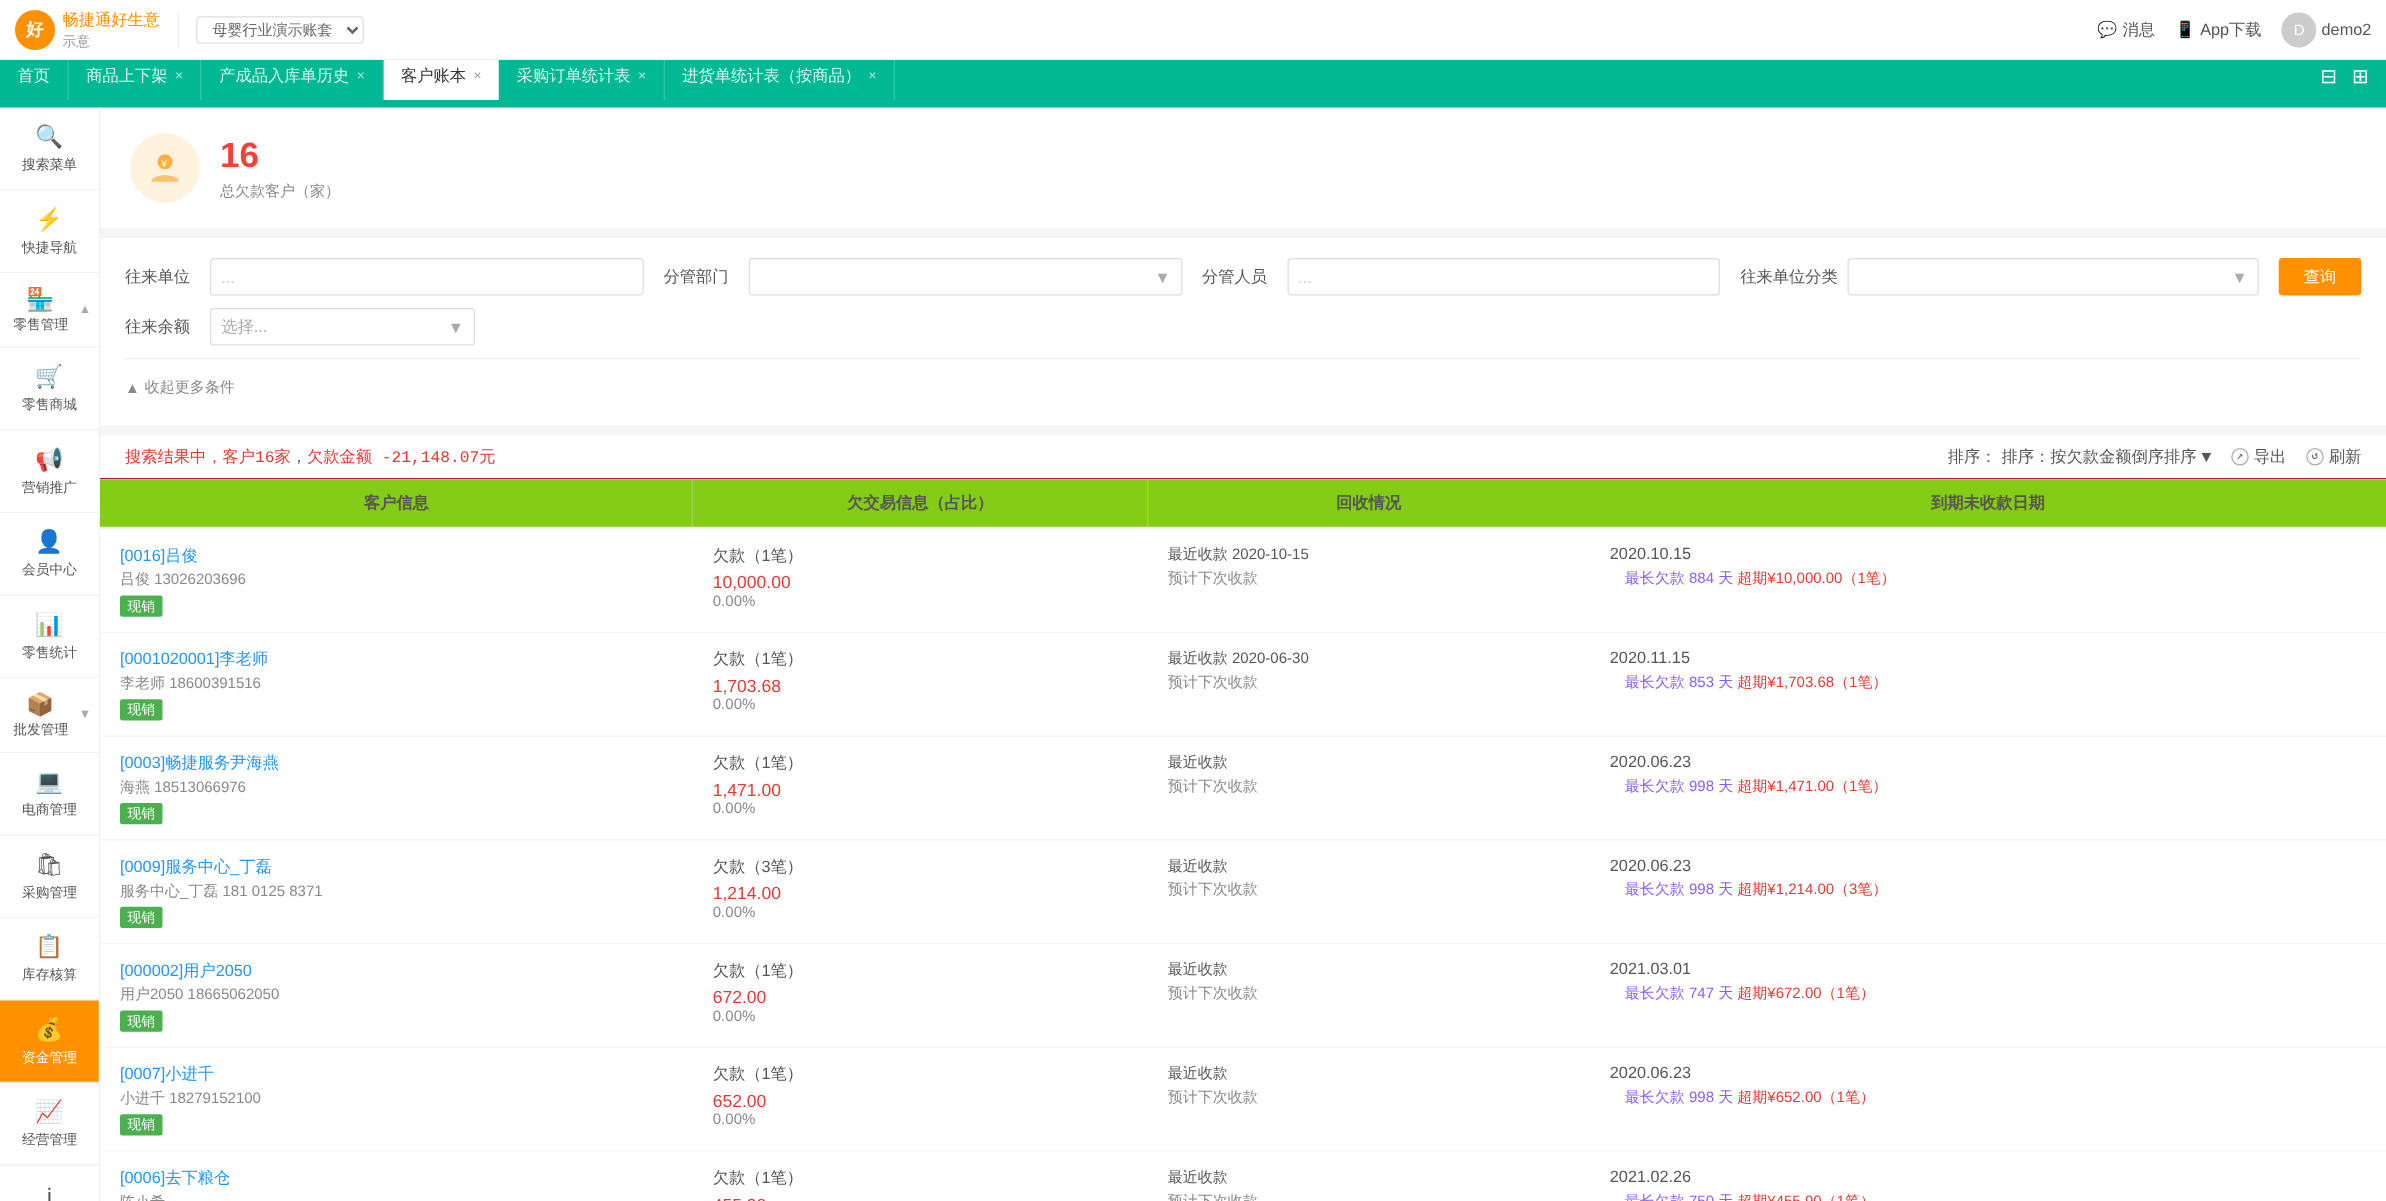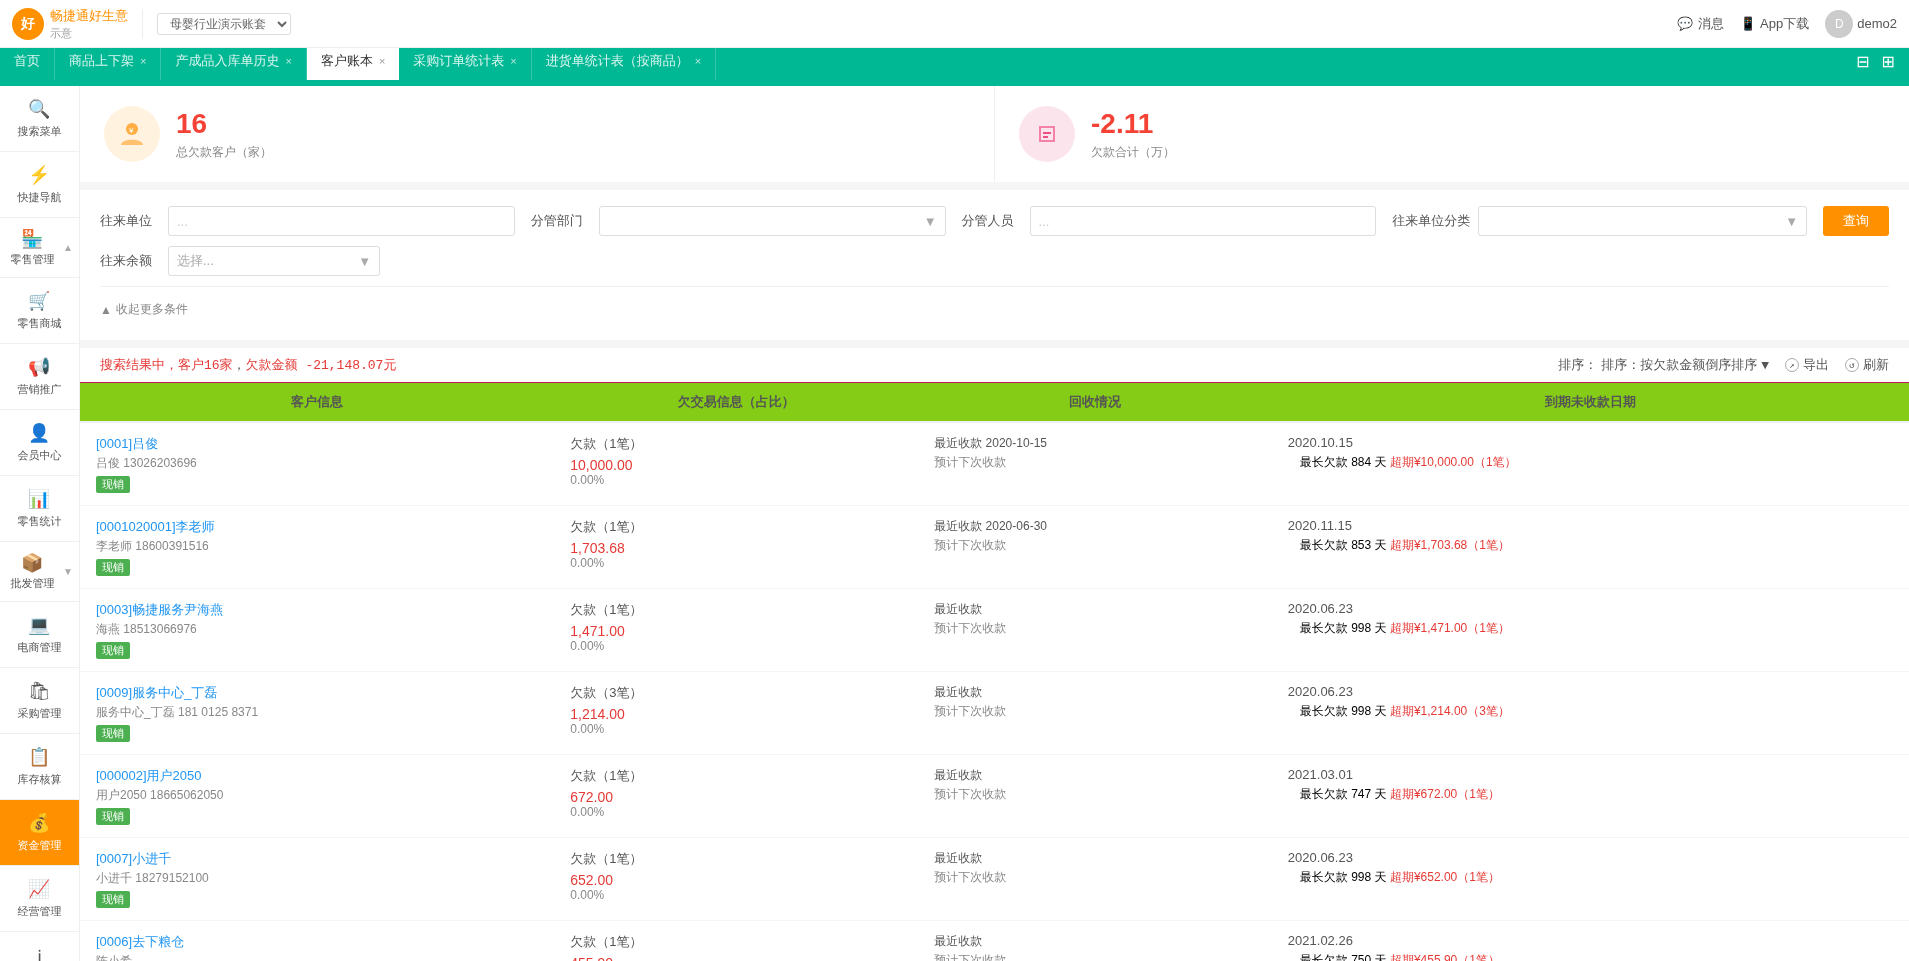--- a/index.html
+++ b/index.html
@@ -83,21 +83,21 @@
     .customer-sub { color: #888; font-size: 12px; margin-top: 2px; }
     .tag { display: inline-block; padding: 1px 6px; border-radius: 2px; font-size: 11px; margin-top: 4px; }
     .tag.green { background: #4caf50; color: white; }
     .debt-amount { color: #e53935; font-size: 14px; font-weight: 500; }
     .debt-info { color: #555; font-size: 13px; margin-bottom: 4px; }
     .debt-percent { color: #888; font-size: 12px; }
     .recovery-date { color: #555; font-size: 12px; }
     .recovery-label { color: #888; font-size: 12px; margin-top: 2px; }
     .overdue-date { color: #555; font-size: 13px; margin-bottom: 4px; }
     .overdue-info { font-size: 12px; }
-    .overdue-info .days { color: #000000; margin-left: 12px; }
+    .overdue-info .days { color: #8b5cf6; margin-left: 12px; }
     .overdue-info .amount { color: #e53935; cursor: pointer; }
     .table-container { background: #fff; }
   </style>
 </head>
 <body>
 
 <div class="top-bar">
   <div class="logo-area">
     <div class="logo-icon">好</div>
     <div style="display:flex;flex-direction:column;gap:1px;">
@@ -230,32 +230,20 @@
         <div class="stat-icon orange">
           <svg width="30" height="30" viewBox="0 0 30 30" fill="none">
             <circle cx="15" cy="10" r="6" fill="#ff9000" opacity="0.7"></circle>
             <path d="M4 26 C4 19 26 19 26 26" fill="#ff9000" opacity="0.5"></path>
             <text x="12" y="14" fill="white" font-size="8">¥</text>
           </svg>
         </div>
         <div class="stat-info">
           <span class="stat-value red">16</span>
           <span class="stat-label">总欠款客户（家）</span>
-        </div>
-      </div>
-      <div class="stat-card">
-        <div class="stat-icon pink">
-          <svg width="30" height="30" viewBox="0 0 30 30">
-            <path d="M8 8 L22 8 L22 22 L8 22 Z" fill="none" stroke="#e91e63" stroke-width="2" opacity="0.5"></path>
-            <path d="M11 14 L19 14 M11 18 L16 18" stroke="#e91e63" stroke-width="1.5"></path>
-          </svg>
-        </div>
-        <div class="stat-info">
-          <span class="stat-value red">-2.11</span>
-          <span class="stat-label">欠款合计（万）</span>
         </div>
       </div>
     </div>
 
     <div class="filter-area">
       <div class="filter-row">
         <div class="filter-item">
           <span class="filter-label">往来单位</span>
           <div class="filter-input">
             <span style="color:#ccc;">...</span>
@@ -327,21 +315,21 @@
           <tr>
             <th>客户信息</th>
             <th>欠交易信息（占比）</th>
             <th>回收情况</th>
             <th>到期未收款日期</th>
           </tr>
         </thead>
         <tbody id="table-body">
         <tr>
     <td>
-      <div class="customer-name">[0001]吕俊</div>
+      <div class="customer-name">[0016]吕俊</div>
       <div class="customer-sub">吕俊  13026203696</div>
       <span class="tag green">现销</span>
     </td>
     <td>
       <div class="debt-info">欠款（1笔）</div>
       <div class="debt-amount">10,000.00</div>
       <div class="debt-percent">0.00%</div>
     </td>
     <td>
       <div class="recovery-date">最近收款    2020-10-15</div>

